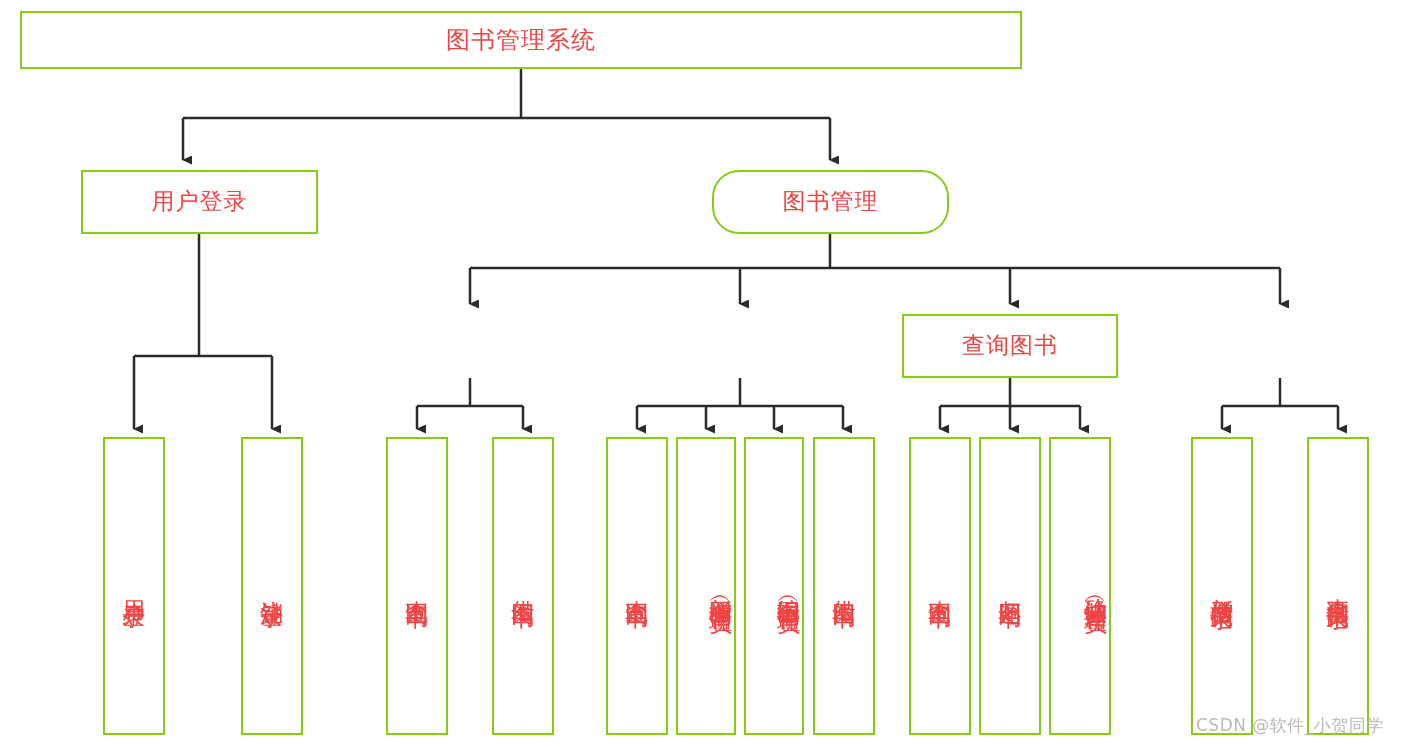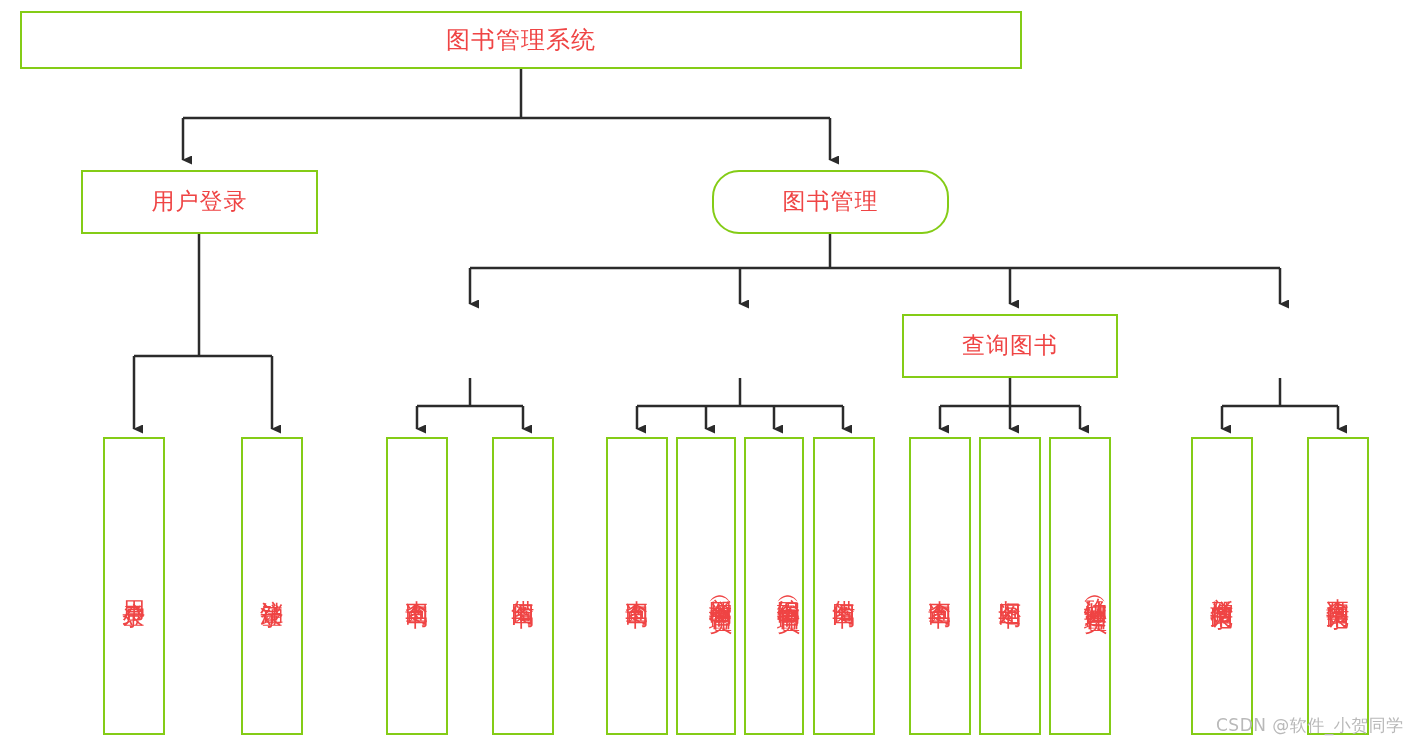--- a/index.html
+++ b/index.html
@@ -59,21 +59,20 @@
     align-items: center;
     padding-top: 0;
   }
   .watermark {
     position: absolute;
     font-size: 17px;
     color: #b9b9b9;
     letter-spacing: 0.5px;
     white-space: nowrap;
     pointer-events: none;
-    margin-left: 20px;
   }
 </style>
 </head>
 <body>
 
 <div id="diagram-root">
 
   <svg id="diagram-svg" viewBox="0 0 1405 747" xmlns="http://www.w3.org/2000/svg">
     <defs>
       <marker id="arrowhead" markerWidth="9" markerHeight="10" refX="4.5" refY="9" orient="auto" markerUnits="userSpaceOnUse">

